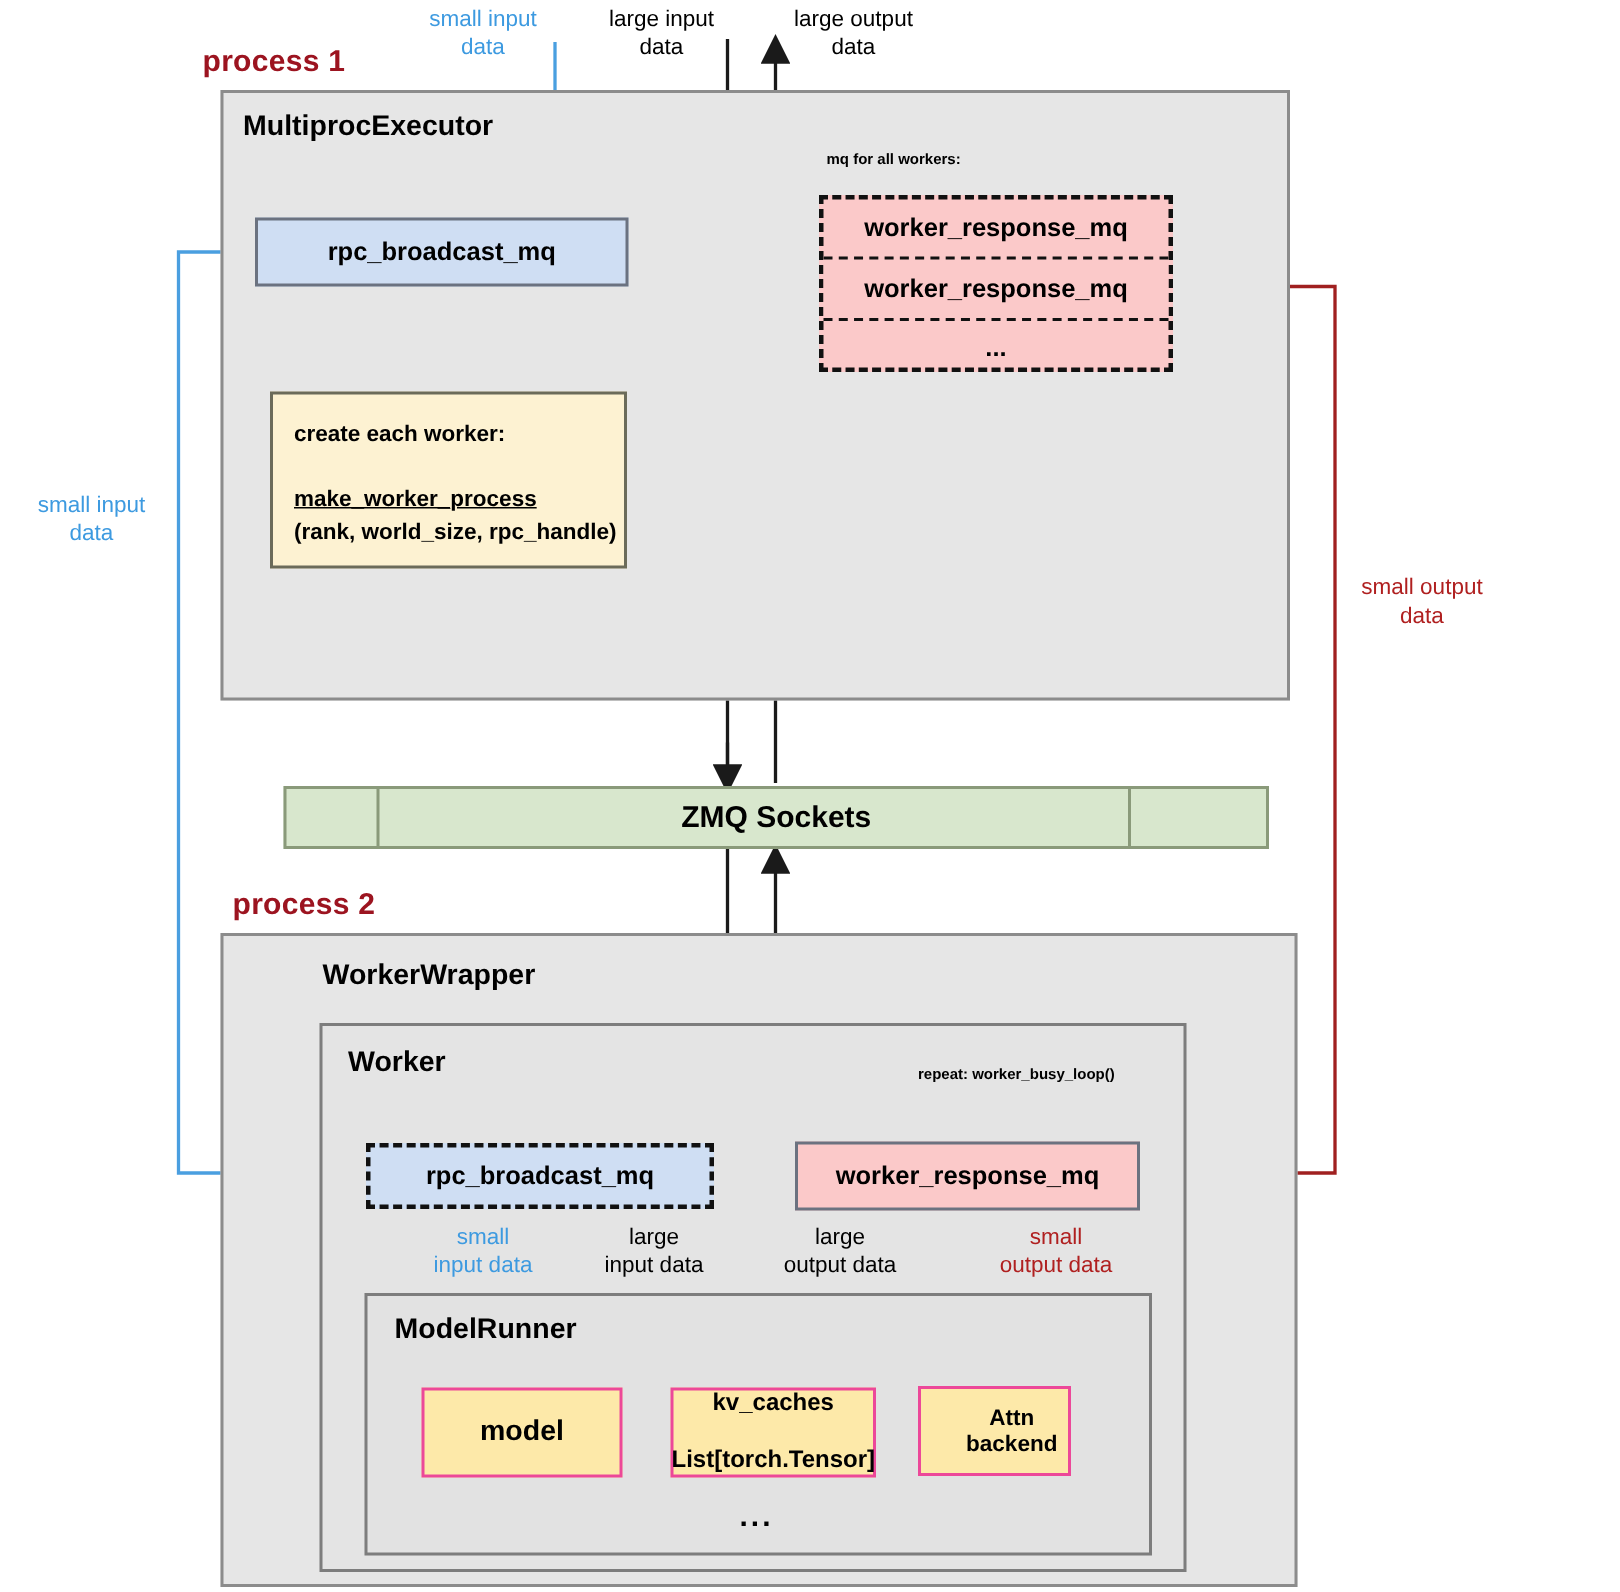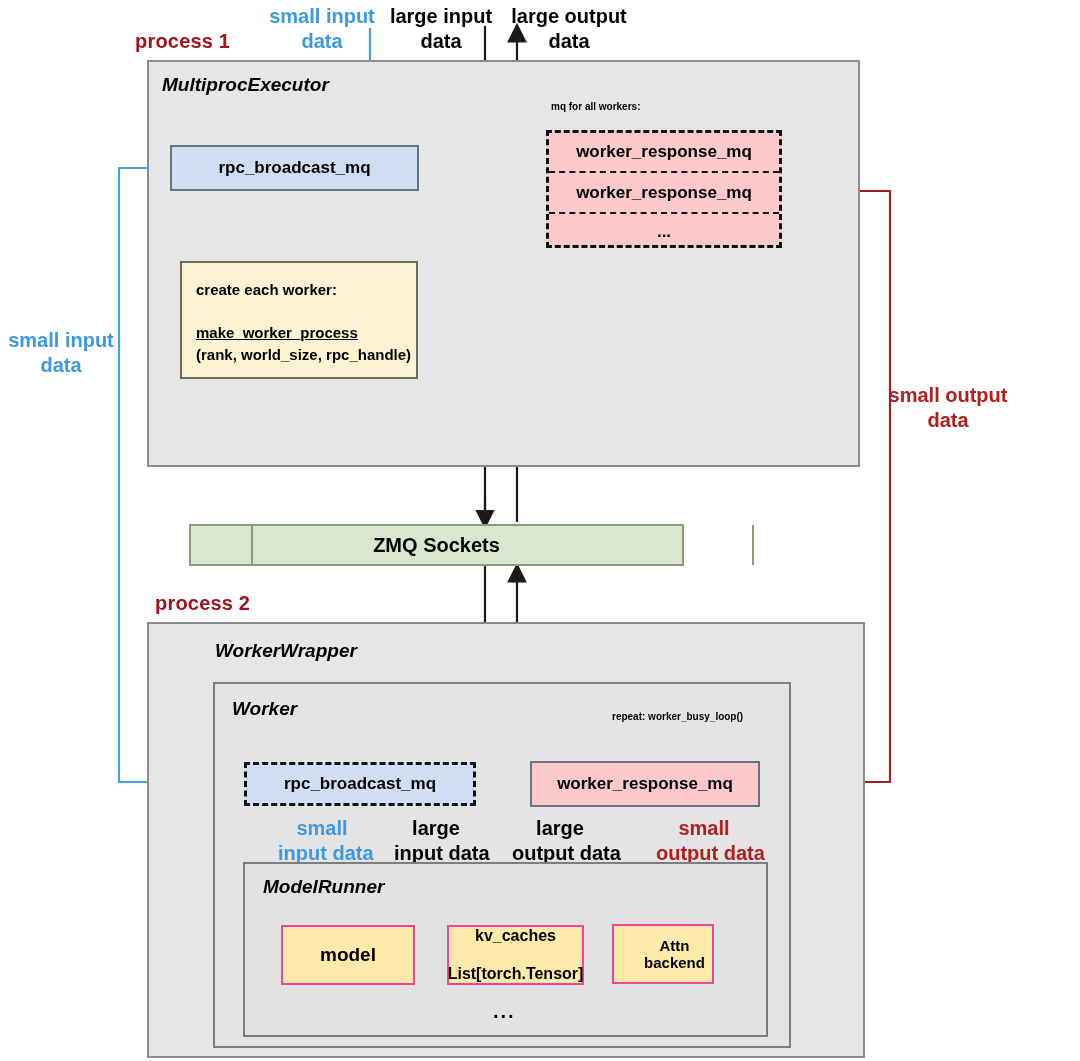--- a/index.html
+++ b/index.html
@@ -32,21 +32,20 @@
   .box-gray {
     background: #e6e6e6;
     border: 2px solid #8c8c8c;
   }
   .box-title {
     position: absolute;
     font-weight: bold;
     font-size: 19px;
     color: #000;
     white-space: nowrap;
-    font-style: italic;
   }
 
   
   .node {
     display: flex;
     align-items: center;
     justify-content: center;
     text-align: center;
     font-weight: bold;
     color: #000;
@@ -96,22 +95,22 @@
     position: absolute;
     font-weight: bold;
     font-size: 15px;
     color: #000;
     white-space: nowrap;
   }
   .u { text-decoration: underline; }
 
   
   .ann {
-    font-weight: bold;
-    font-size: 20px;
+    font-weight: normal;
+    font-size: 15px;
     text-align: center;
     line-height: 1.25;
     white-space: nowrap;
   }
   .ann-blue { color: #3d9ae0; }
   .ann-black { color: #000000; }
   .ann-red { color: #b02020; }
   .ann-big-red {
     color: #9c1420;
     font-weight: bold;
@@ -226,21 +225,21 @@
   <div class="abs ann ann-blue" style="left:2px; top:328px; width:118px;">
     <div>small input</div>
     <div>data</div>
   </div>
 
   <div class="abs ann ann-red" style="left:886px; top:383px; width:124px;">
     <div>small output</div>
     <div>data</div>
   </div>
 
-  <div class="abs node node-green" style="left:189px; top:524px; width:495px; height:42px;">
+  <div class="abs node node-green" style="left:189px; top:524px; width:657px; height:42px;">
     <span>ZMQ Sockets</span>
   </div>
   <div class="abs" style="left:251px; top:525px; width:0; height:40px; border-left:2px solid #8a9a7a;"></div>
   <div class="abs" style="left:752px; top:525px; width:0; height:40px; border-left:2px solid #8a9a7a;"></div>
 
   <div class="abs proc-label" style="left:155px; top:592px;">process 2</div>
 
   <div class="abs box-gray" style="left:147px; top:622px; width:718px; height:436px;">
     <div class="box-title" style="left:66px; top:16px;">WorkerWrapper</div>
   </div>

